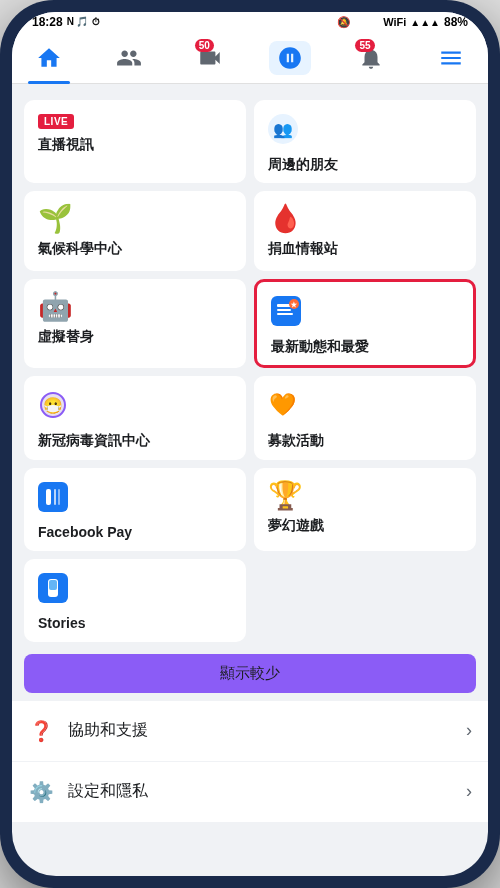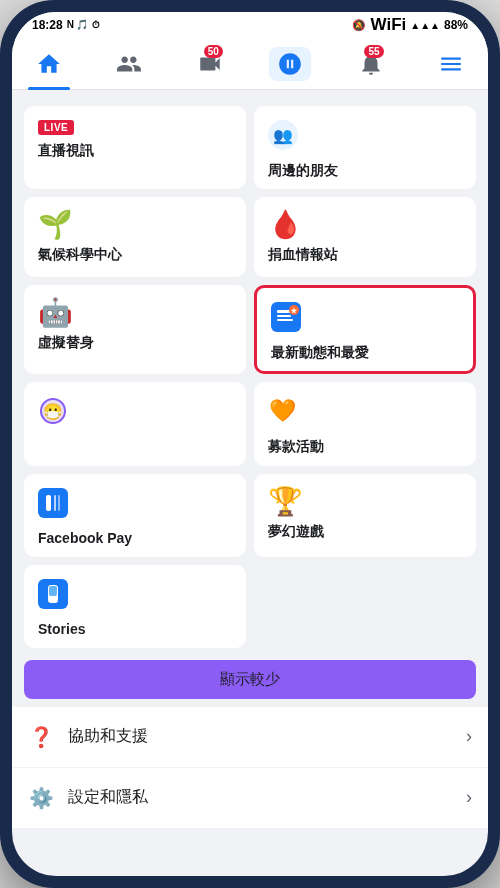--- a/index.html
+++ b/index.html
@@ -53,21 +53,21 @@
       display: flex;
       flex-direction: column;
       align-items: center;
       cursor: pointer;
       padding: 4px 8px;
     }
     .nav-icon svg { width: 26px; height: 26px; }
     .badge {
       position: absolute;
       top: -2px;
-      right: 8px;
+      right: 17px;
       background: #e41e3f;
       color: #fff;
       font-size: 10px;
       font-weight: 700;
       border-radius: 10px;
       padding: 1px 4px;
       min-width: 16px;
       text-align: center;
     }
     .nav-active-bar {
@@ -179,21 +179,21 @@
 <div class="phone-frame">
   <div class="phone-screen">
 
     <div class="status-bar">
       <div class="status-left">
         <span>18:28</span>
         <span style="font-size:10px;">N 🎵 ⏱</span>
       </div>
       <div class="status-right">
         <span style="font-size:11px;">🔕</span>
-        <span style="font-size:17px;">WiFi</span>
+        <span style="font-size:11px;margin-left:28px;">WiFi</span>
         <span style="font-size:10px;">▲▲▲</span>
         <span>88%</span>
       </div>
     </div>
 
     <div class="nav-bar">
 
       <div class="nav-icon" style="position:relative;">
         <svg viewBox="0 0 24 24" fill="#1877f2">
           <path d="M10 20v-6h4v6h5v-8h3L12 3 2 12h3v8z"></path>
@@ -281,20 +281,21 @@
           <span class="grid-item-label">最新動態和最愛</span>
         </div>
 
         <div class="grid-item">
           <span class="grid-item-icon">
             <svg width="30" height="30" viewBox="0 0 30 30">
               <circle cx="15" cy="15" r="12" fill="#e7e0f0" stroke="#8b5cf6" stroke-width="2"></circle>
               <text x="15" y="21" text-anchor="middle" font-size="16">😷</text>
             </svg>
           </span>
+          <span class="grid-item-label">新冠病毒資訊中心</span>
         </div>
 
         <div class="grid-item">
           <span class="grid-item-icon">
             <svg width="30" height="30" viewBox="0 0 30 30">
               <text x="15" y="22" text-anchor="middle" font-size="22">🧡</text>
             </svg>
           </span>
           <span class="grid-item-label">募款活動</span>
         </div>

